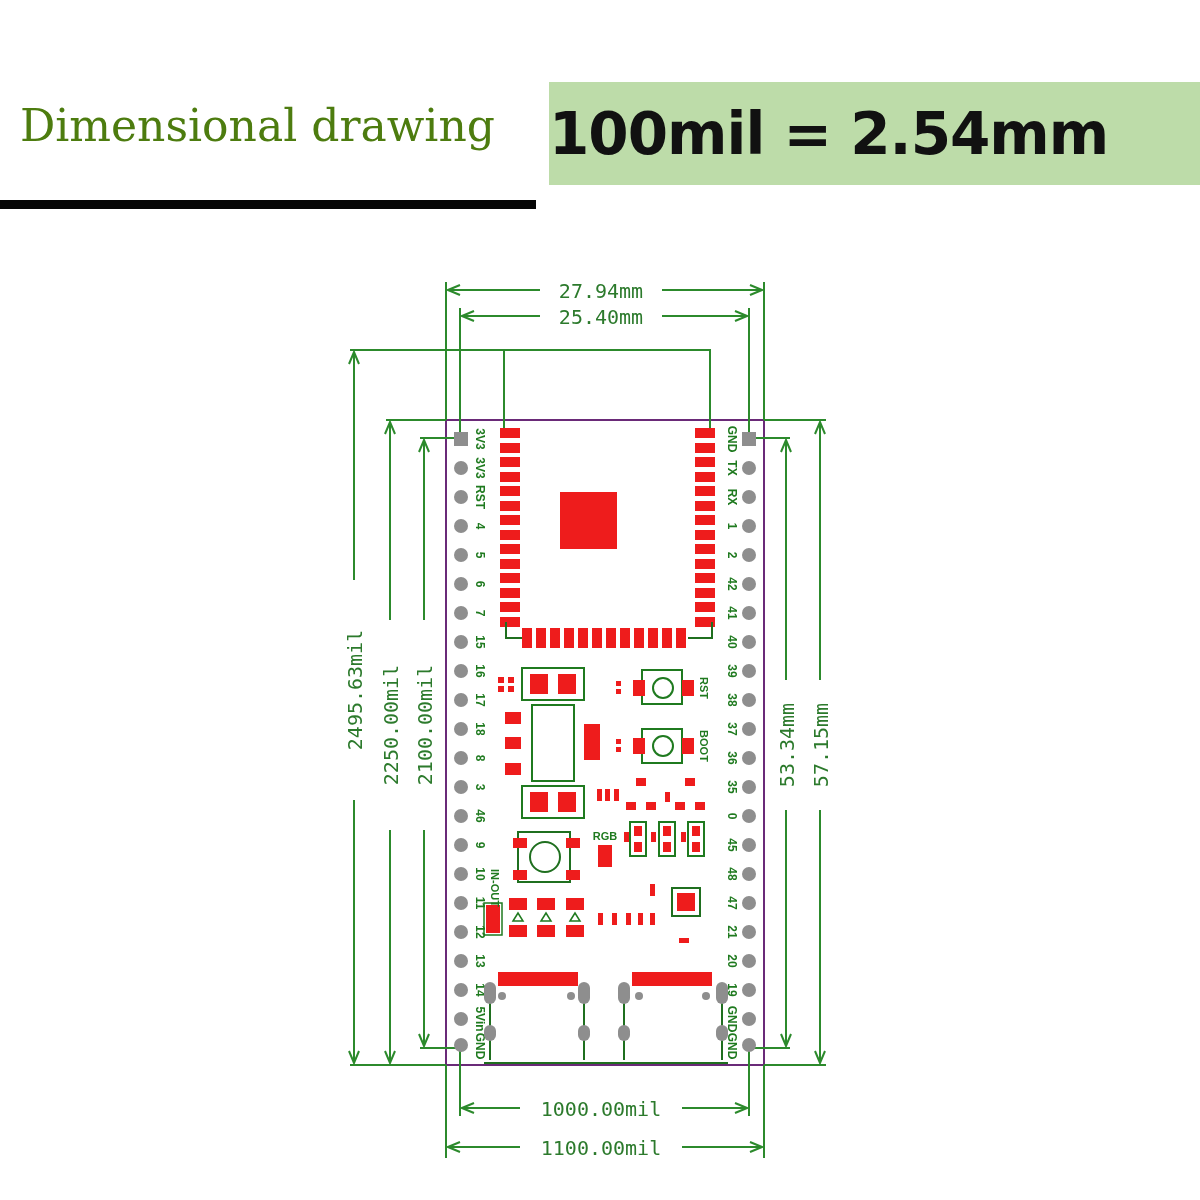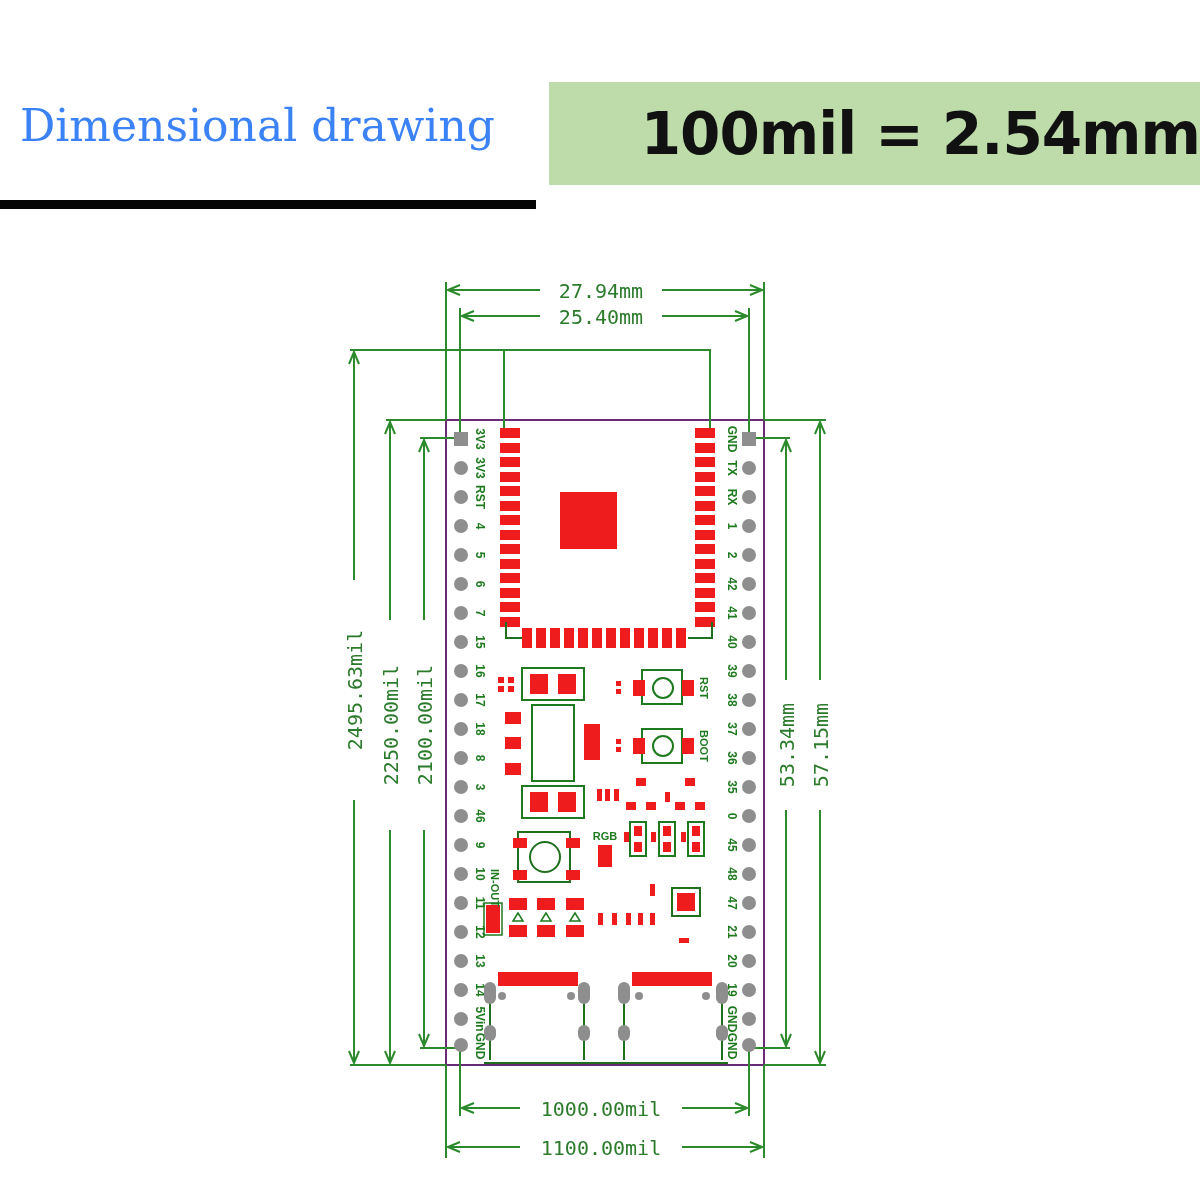--- a/index.html
+++ b/index.html
@@ -1,25 +1,25 @@
 <!DOCTYPE html>
 <html><head>
   <meta charset="utf-8">
   <style>
     html, body { margin: 0; padding: 0; background: #ffffff; }
     body { width: 1200px; height: 1200px; position: relative; overflow: hidden; font-family: "DejaVu Sans", sans-serif; }
     .title {
       position: absolute; left: 20px; top: 100px;
-      font-family: "DejaVu Serif", serif; font-size: 44px; color: #3b82f6;
+      font-family: "DejaVu Serif", serif; font-size: 44px; color: #4d7c0f;
       letter-spacing: 0px;
     }
     .title-rule { position: absolute; left: 0; top: 200px; width: 536px; height: 9px; background: #050505; }
     .scale-box {
       position: absolute; left: 549px; top: 82px; width: 651px; height: 103px;
-      background: #bddca9; display: flex; align-items: center; justify-content: flex-end;
+      background: #bddca9; display: flex; align-items: center; justify-content: flex-start;
     }
     .scale-text { font-family: "DejaVu Sans", sans-serif; font-weight: bold; font-size: 58px; color: #111; letter-spacing: -1px; }
     svg { position: absolute; left: 0; top: 0; }
     .dim { font-family: "DejaVu Sans Mono", monospace; font-size: 20px; fill: #2c7a2c; }
     .pin { font-family: "Liberation Sans", sans-serif; font-size: 12px; font-weight: bold; fill: #1f7a1f; }
     .silk { font-family: "Liberation Sans", sans-serif; font-size: 11px; font-weight: bold; fill: #1f7a1f; }
   </style>
 </head>
 <body>
 

